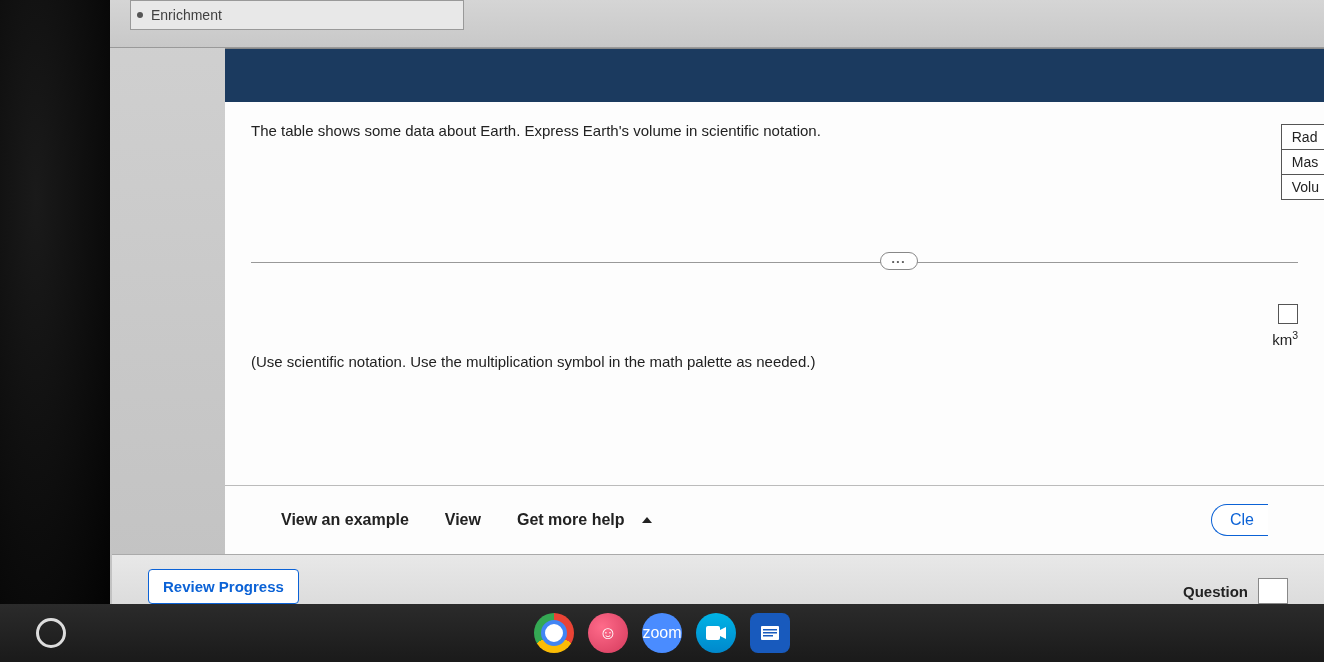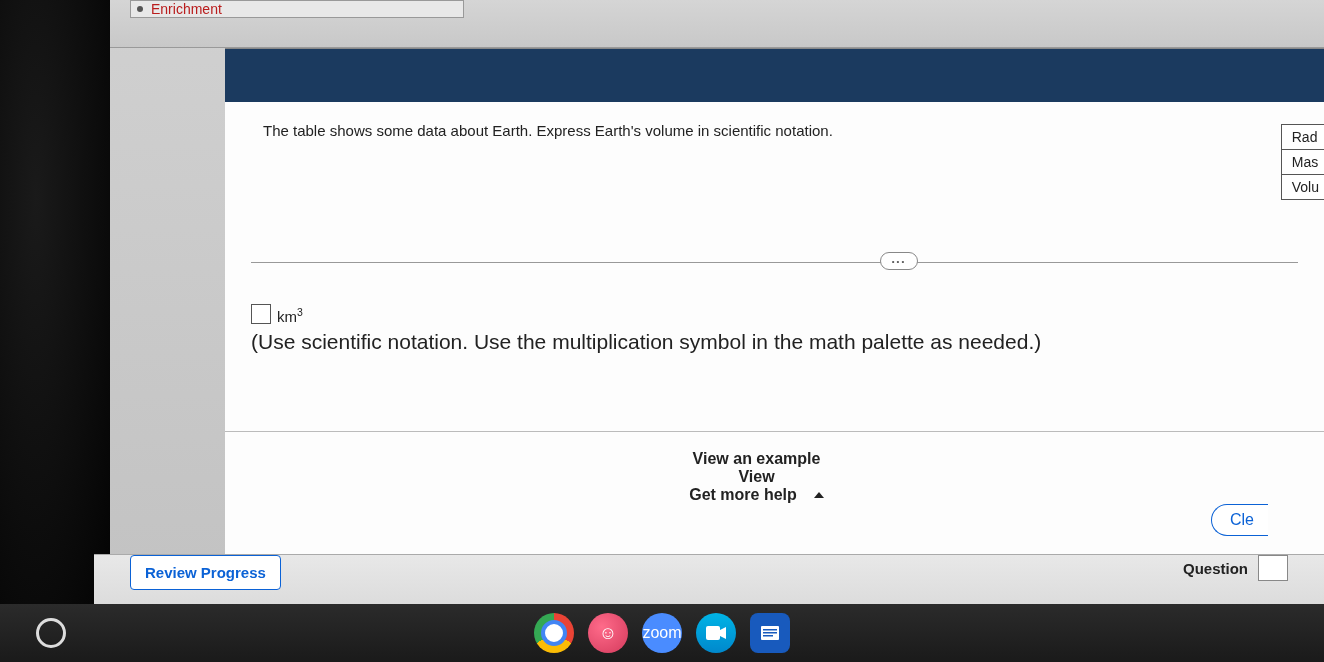--- a/index.html
+++ b/index.html
@@ -14,28 +14,28 @@
     .desktop-bg {
       position: absolute;
       inset: 0;
       background: linear-gradient(135deg, #1e1e2e 0%, #2a2a3a 100%);
     }
     .tab-area {
       position: absolute;
       top: 0;
       left: 130px;
       width: 334px;
-      height: 18px;
+      height: 30px;
       background: #e8e8e8;
       border: 1px solid #999;
       display: flex;
       align-items: center;
       padding-left: 6px;
       font-size: 14px;
-      color: #b91c1c;
+      color: #404040;
     }
     .tab-circle {
       width: 6px;
       height: 6px;
       border-radius: 50%;
       background: #555;
       margin-right: 8px;
     }
     .top-gray {
       position: absolute;
@@ -58,21 +58,20 @@
       height: 54px;
       background: #1b3a5f;
       border-top: 1px solid #888;
     }
     .question-area {
       padding: 18px 26px 10px 26px;
       font-size: 15px;
       color: #222;
       position: relative;
       min-height: 160px;
-      margin-left: 12px;
     }
     .question-text {
       line-height: 1.4;
     }
     .data-table {
       position: absolute;
       right: -4px;
       top: 22px;
       border-collapse: collapse;
       font-size: 14px;
@@ -111,49 +110,49 @@
     }
     .answer-area {
       padding: 40px 26px 10px 26px;
     }
     .answer-row {
       display: flex;
       align-items: flex-end;
       gap: 6px;
       font-size: 15px;
       color: #222;
+      flex-direction: column;
     }
     .answer-input {
       width: 20px;
       height: 20px;
       border: 1.5px solid #555;
       background: #fff;
     }
     .unit {
       line-height: 1;
     }
     .unit sup { font-size: 0.7em; vertical-align: super; }
     .hint {
-      font-size: 21px;
+      font-size: 15px;
       color: #222;
       margin-top: 6px;
     }
     .help-bar {
       position: absolute;
       left: 225px;
       right: 0;
       bottom: 108px;
       display: flex;
       align-items: center;
       padding: 18px 56px;
       border-top: 1px solid #bbb;
       font-size: 16px;
       color: #222;
       background: #fdfdfd;
-      flex-direction: column;
     }
     .help-bar .link {
       font-weight: bold;
       margin-right: 36px;
       cursor: pointer;
     }
     .help-bar .get-more {
       display: flex;
       align-items: center;
       gap: 17px;
@@ -170,28 +169,28 @@
       border: 1.5px solid #0b62d6;
       border-radius: 18px 0 0 18px;
       border-right: none;
       color: #0b62d6;
       font-size: 16px;
       cursor: pointer;
       background: #fff;
     }
     .footer-bar {
       position: absolute;
-      left: 94px;
+      left: 112px;
       right: 0;
       bottom: 58px;
       height: 50px;
       background: linear-gradient(#e8e8e8, #dcdcdc);
       border-top: 1px solid #aaa;
       display: flex;
-      align-items: flex-start;
+      align-items: flex-end;
       padding: 0 36px;
     }
     .review-btn {
       padding: 8px 14px;
       border: 1.5px solid #0b62d6;
       border-radius: 4px;
       background: #fff;
       color: #0b62d6;
       font-weight: bold;
       font-size: 15px;

